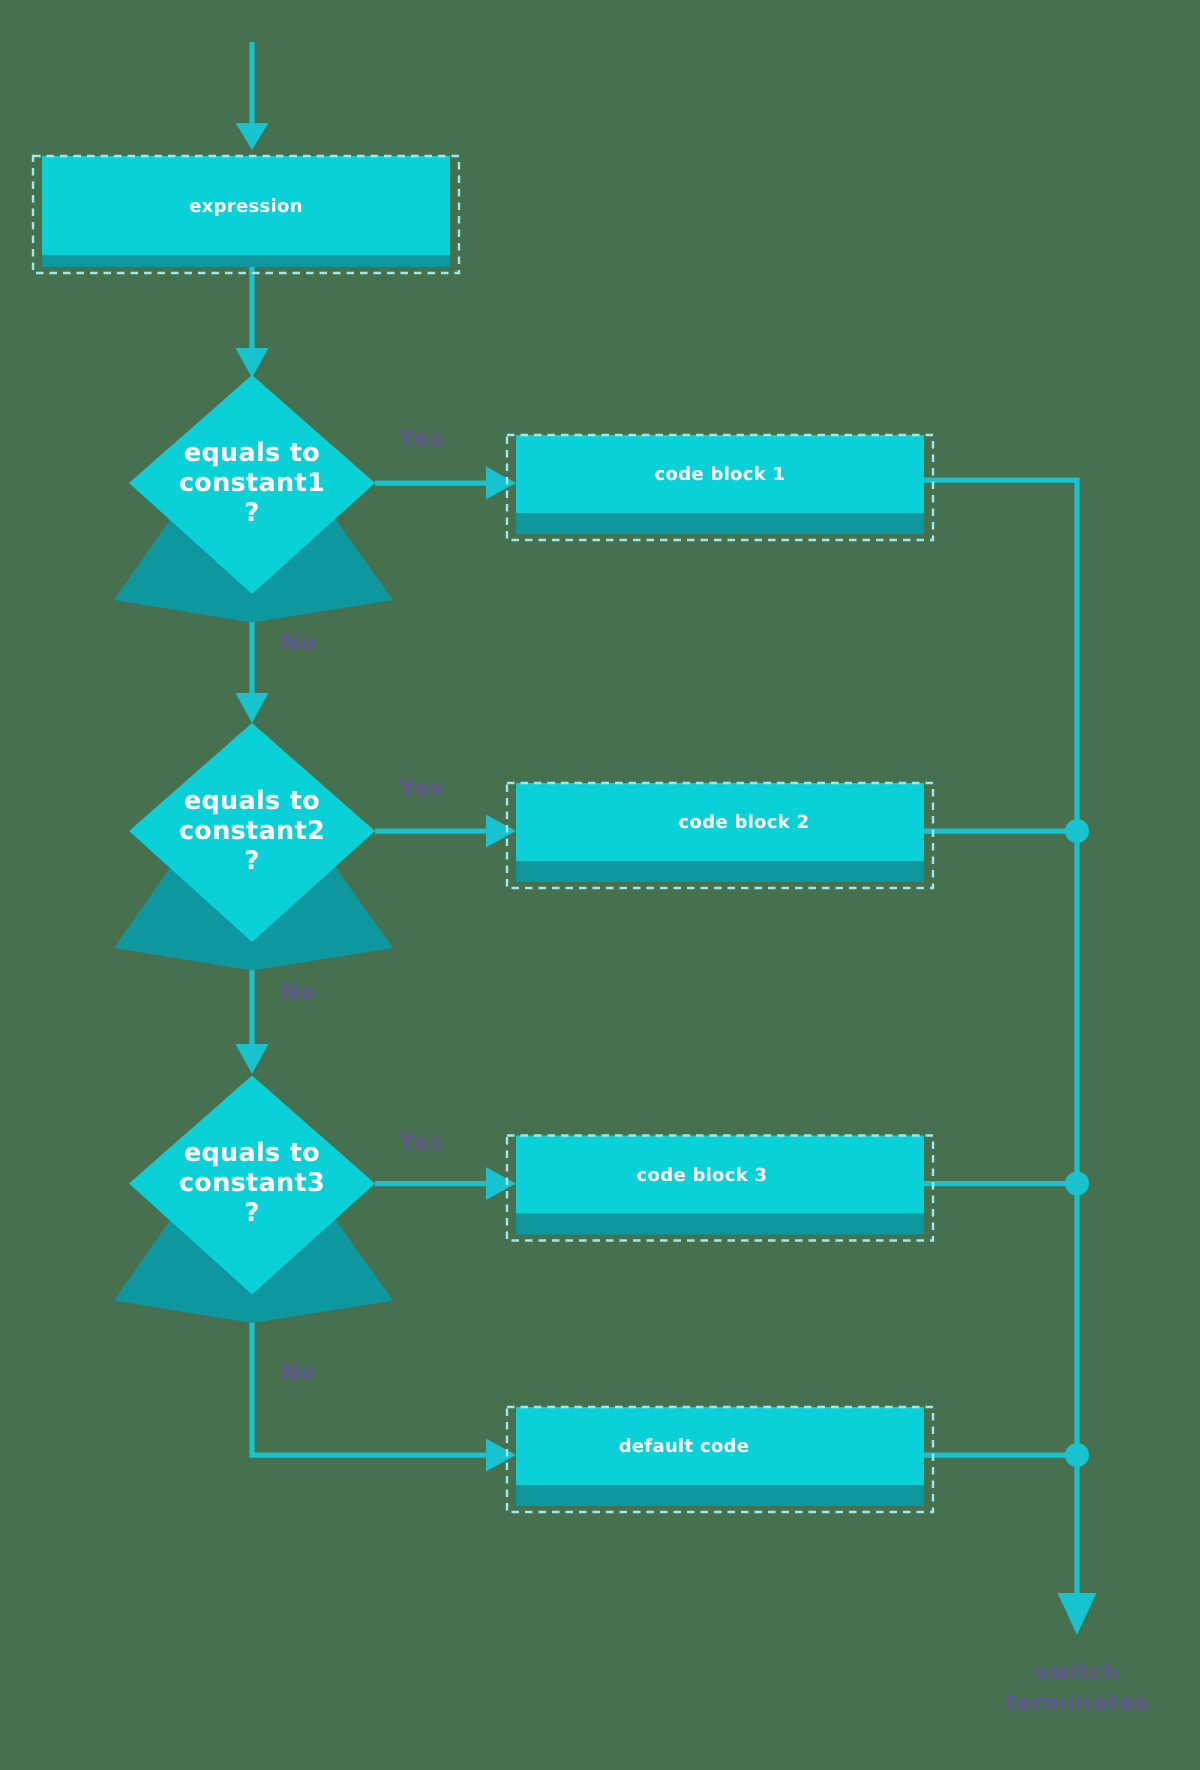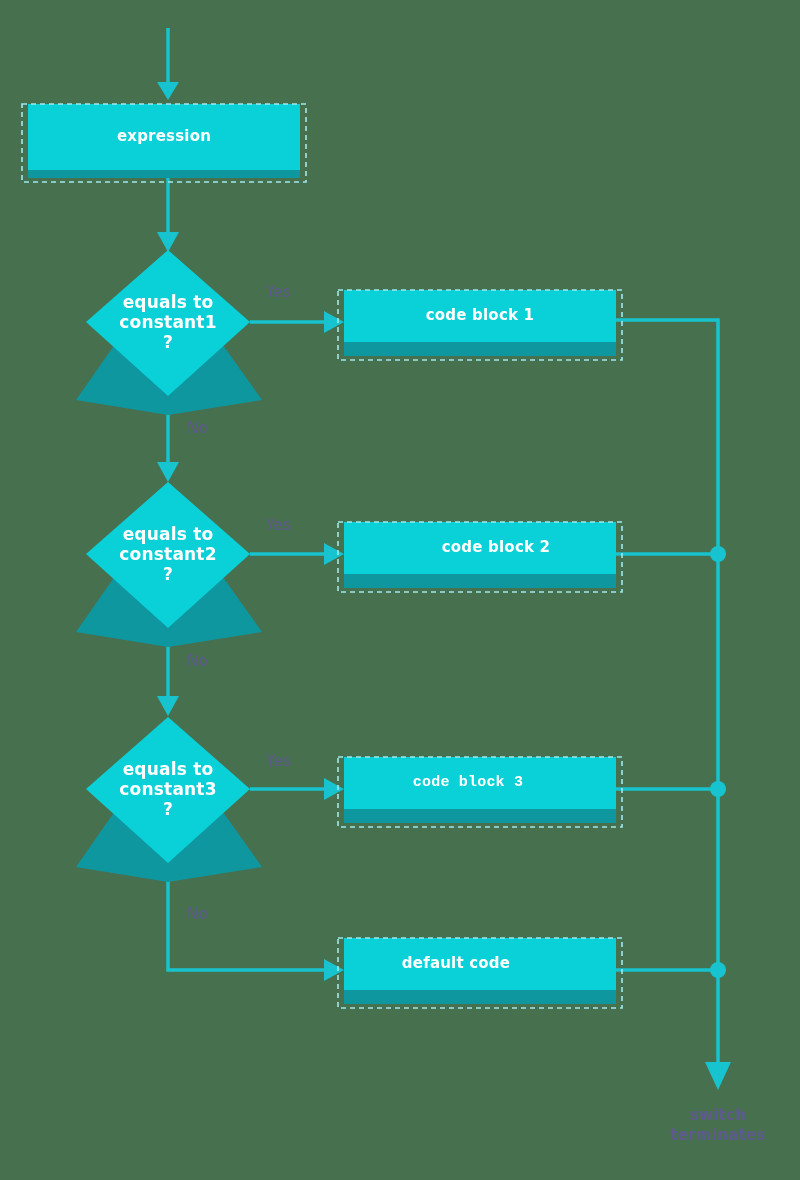--- a/index.html
+++ b/index.html
@@ -31,26 +31,26 @@
     position: absolute;
     display: flex;
     align-items: center;
     justify-content: center;
     text-align: center;
     color: #ffffff;
     font-weight: bold;
     pointer-events: none;
     line-height: 1.18;
   }
-  .box-label { font-size: 15px; letter-spacing: 0.2px; }
+  .box-label { font-size: 12px; letter-spacing: 0.2px; }
   .diamond-label { font-size: 17px; letter-spacing: 0.2px; align-items: center; }
   .edge-label {
     position: absolute;
     font-size: 15px;
-    font-weight: normal;
+    font-weight: bold;
     color: #5f5a8e;
     letter-spacing: 0.3px;
     white-space: nowrap;
   }
   .terminal-label {
     position: absolute;
     font-size: 15px;
     font-weight: bold;
     color: #5f5a8e;
     letter-spacing: 0.3px;
@@ -176,21 +176,21 @@
   </div>
 
   <div class="node-label diamond-label" style="left:88px; top:749px; width:160px; height:80px; flex-direction:column;">
     <span>equals to</span>
     <span>constant3</span>
     <span>?</span>
   </div>
 
   <div class="node-label box-label" style="left:344px; top:290px; width:272px; height:52px;text-align:right;">code block 1</div>
   <div class="node-label box-label" style="left:344px; top:522px; width:304px; height:52px;">code block 2</div>
-  <div class="node-label box-label" style="left:344px; top:757px; width:248px; height:52px;font-family:Liberation Mono, monospace;">code block 3</div>
+  <div class="node-label box-label" style="left:344px; top:757px; width:248px; height:52px;">code block 3</div>
   <div class="node-label box-label" style="left:344px; top:938px; width:224px; height:52px;">default code</div>
 
   <div class="edge-label" style="left:266px; top:283px;">Yes</div>
   <div class="edge-label" style="left:266px; top:516px;">Yes</div>
   <div class="edge-label" style="left:266px; top:752px;">Yes</div>
 
   <div class="edge-label" style="left:187px; top:419px;">No</div>
   <div class="edge-label" style="left:187px; top:652px;">No</div>
   <div class="edge-label" style="left:187px; top:905px;">No</div>
 

